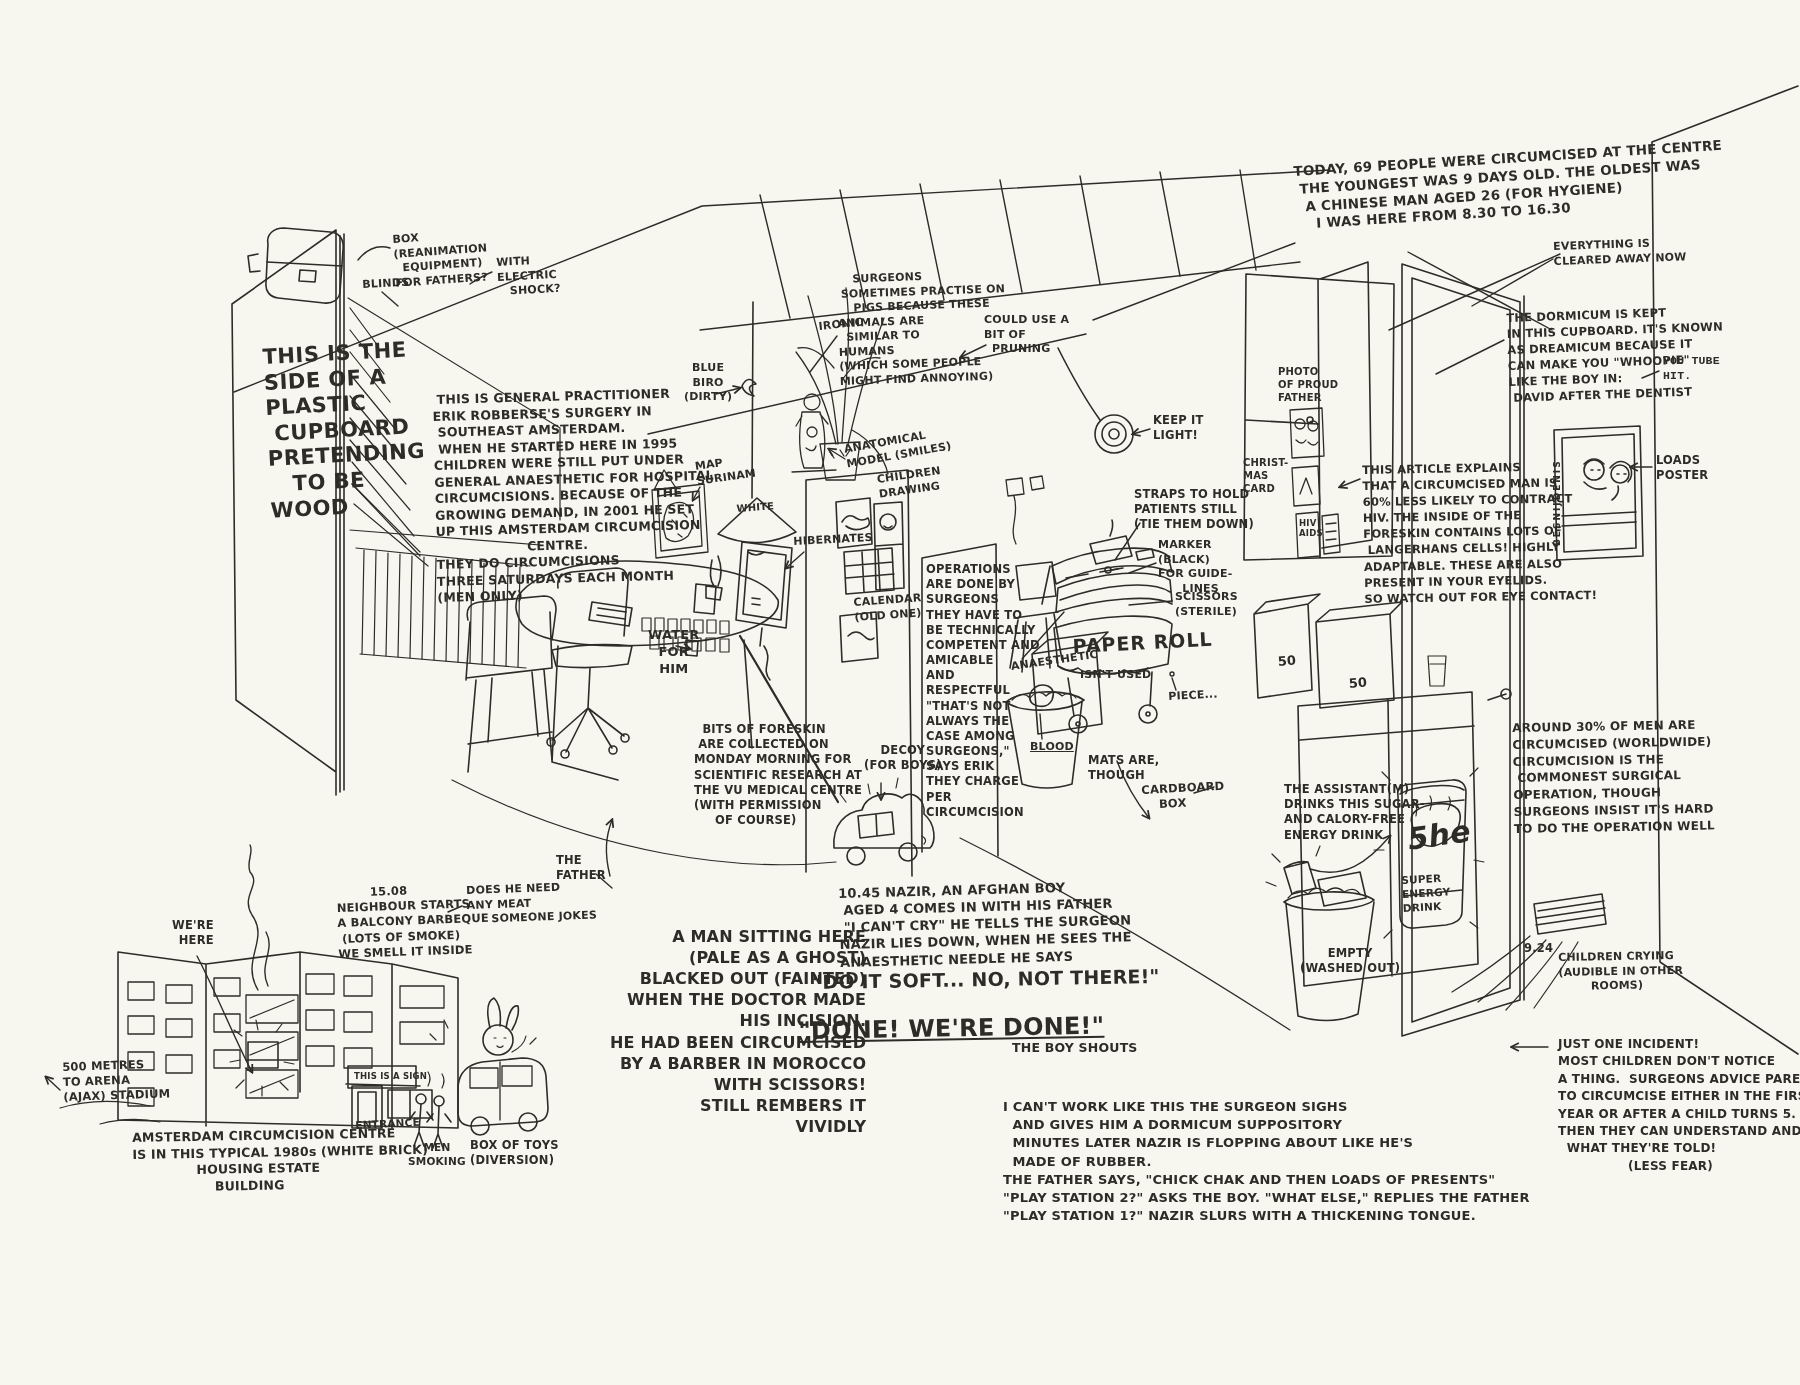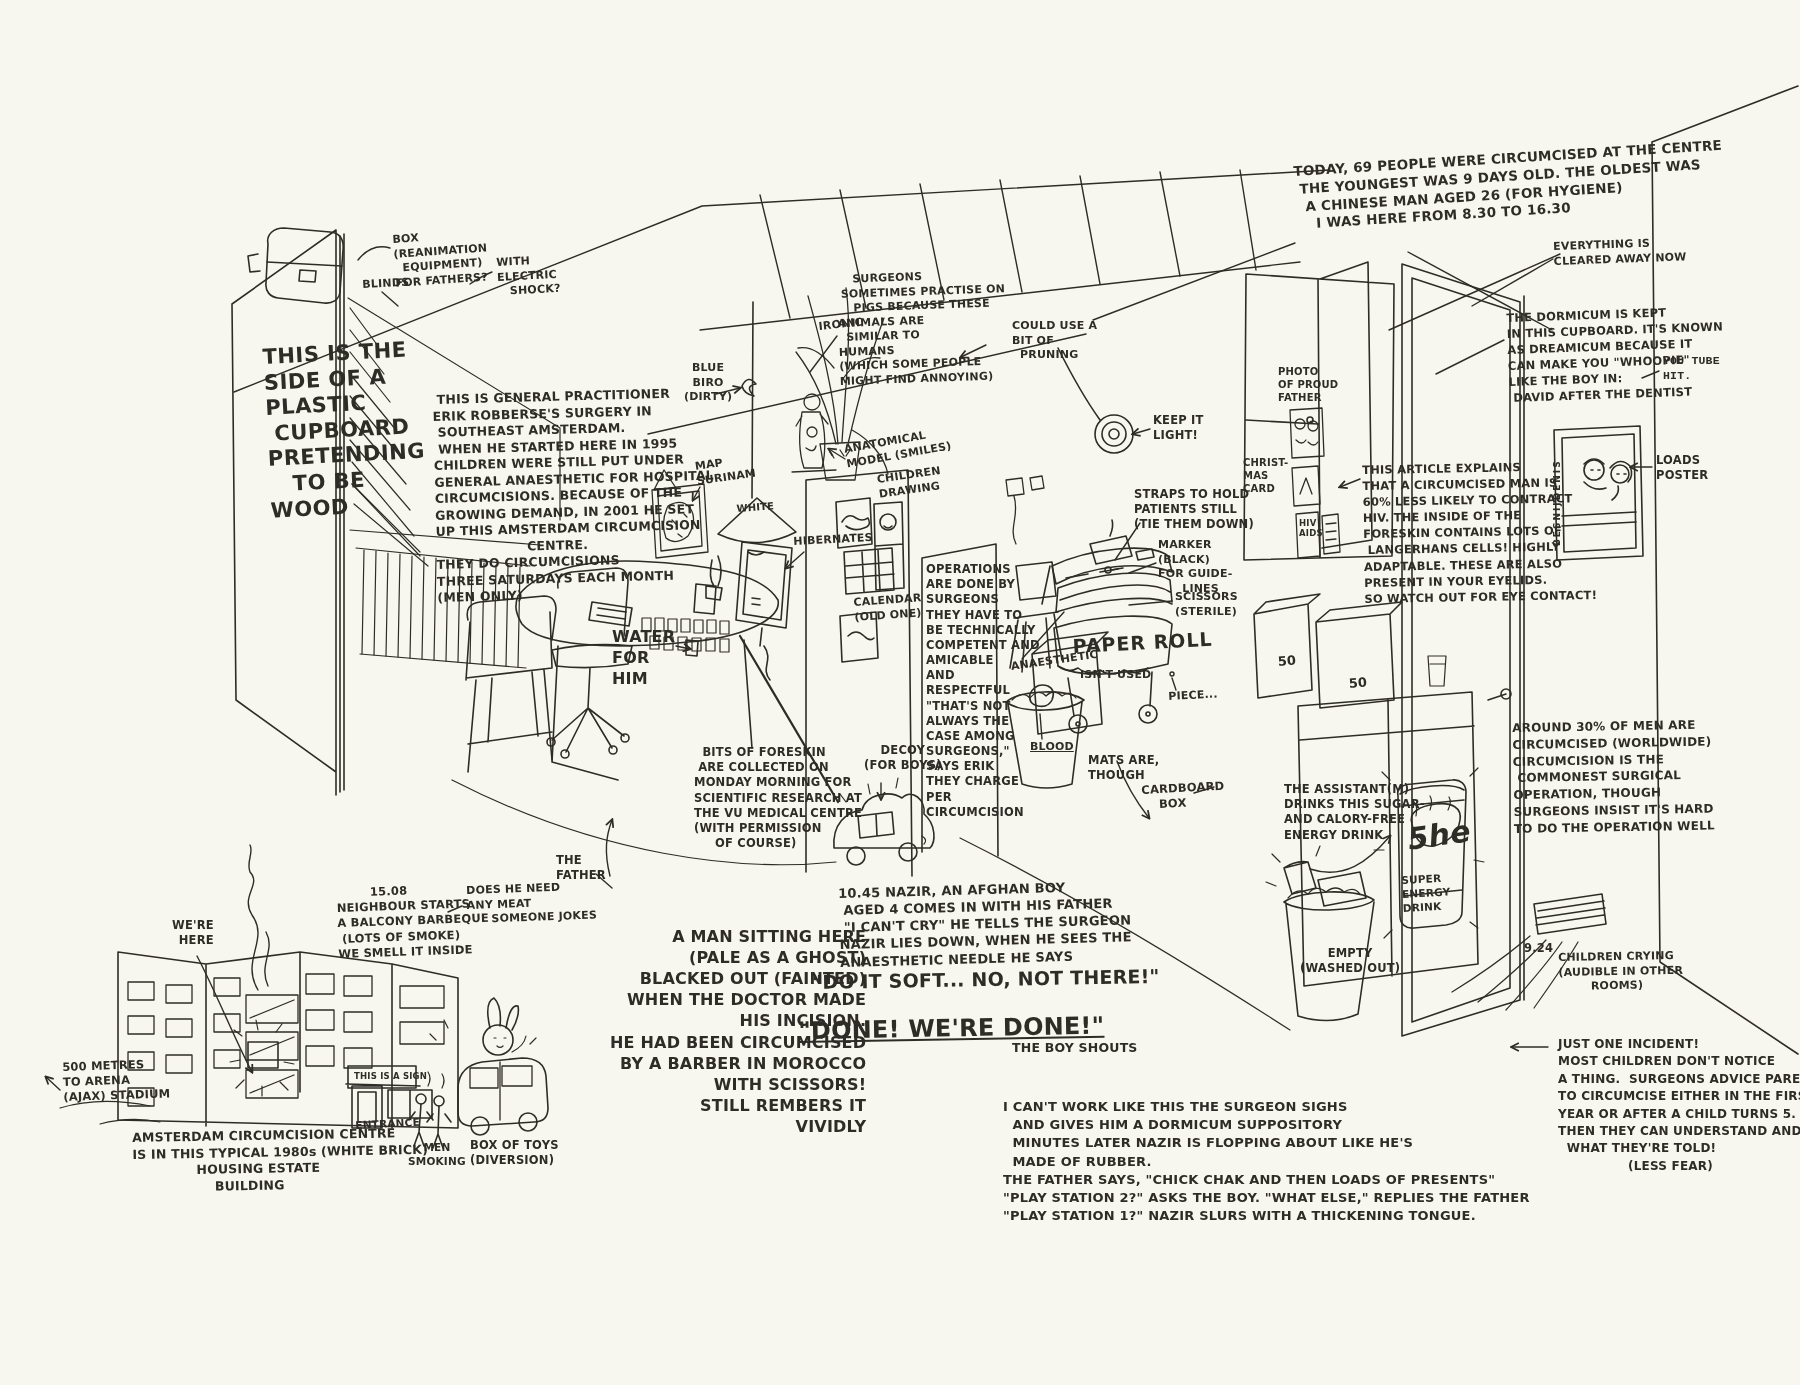--- a/index.html
+++ b/index.html
@@ -284,34 +284,34 @@
 SURINAM</div>
 <div class="n" style="left:836px;top:273px;font-size:11px;transform:rotate(-2deg);">    SURGEONS
  SOMETIMES PRACTISE ON
     PIGS BECAUSE THESE
 ANIMALS ARE
   SIMILAR TO
 HUMANS
 (WHICH SOME PEOPLE
 MIGHT FIND ANNOYING)</div>
 <div class="n" style="left:818px;top:320px;font-size:11px;transform:rotate(-6deg);">IRONIC</div>
-<div class="n" style="left:1012px;top:313px;font-size:11px;margin-top:6px;">COULD USE A
+<div class="n" style="left:984px;top:313px;font-size:11px;">COULD USE A
 BIT OF
   PRUNING</div>
 <div class="n" style="left:1153px;top:413px;">KEEP IT
 LIGHT!</div>
 <div class="n" style="left:736px;top:502px;font-size:10px;transform:rotate(-4deg);">WHITE</div>
 <div class="n" style="left:793px;top:535px;font-size:11px;transform:rotate(-3deg);">HIBERNATES</div>
 <div class="n" style="left:843px;top:443px;font-size:11px;transform:rotate(-10deg);">ANATOMICAL
 MODEL (SMILES)</div>
 <div class="n" style="left:876px;top:473px;font-size:11px;transform:rotate(-8deg);">CHILDREN
 DRAWING</div>
 <div class="n" style="left:853px;top:596px;font-size:11px;transform:rotate(-4deg);">CALENDAR
 (OLD ONE)</div>
-<div class="n" style="left:612px;top:626px;font-size:16px;">WATER
+<div class="n" style="left:648px;top:626px;font-size:13px;text-align:center;">WATER
 FOR
 HIM</div>
 <div class="n" style="left:926px;top:562px;">OPERATIONS
 ARE DONE BY
 SURGEONS
 THEY HAVE TO
 BE TECHNICALLY
 COMPETENT AND
 AMICABLE
 AND
@@ -403,21 +403,21 @@
         ROOMS)</div>
 <div class="n" style="left:1558px;top:1036px;font-size:12px;line-height:1.45;">JUST ONE INCIDENT!
 MOST CHILDREN DON'T NOTICE
 A THING.  SURGEONS ADVICE PARENTS
 TO CIRCUMCISE EITHER IN THE FIRST
 YEAR OR AFTER A CHILD TURNS 5.
 THEN THEY CAN UNDERSTAND AND DO
   WHAT THEY'RE TOLD!
                 (LESS FEAR)</div>
 
-<div class="n" style="left:694px;top:745px;">  BITS OF FORESKIN
+<div class="n" style="left:694px;top:722px;">  BITS OF FORESKIN
  ARE COLLECTED ON
 MONDAY MORNING FOR
 SCIENTIFIC RESEARCH AT
 THE VU MEDICAL CENTRE
 (WITH PERMISSION
      OF COURSE)</div>
 <div class="n" style="left:864px;top:743px;text-align:center;">DECOY
 (FOR BOYS)</div>
 <div class="n" style="left:556px;top:853px;">THE
 FATHER</div>

